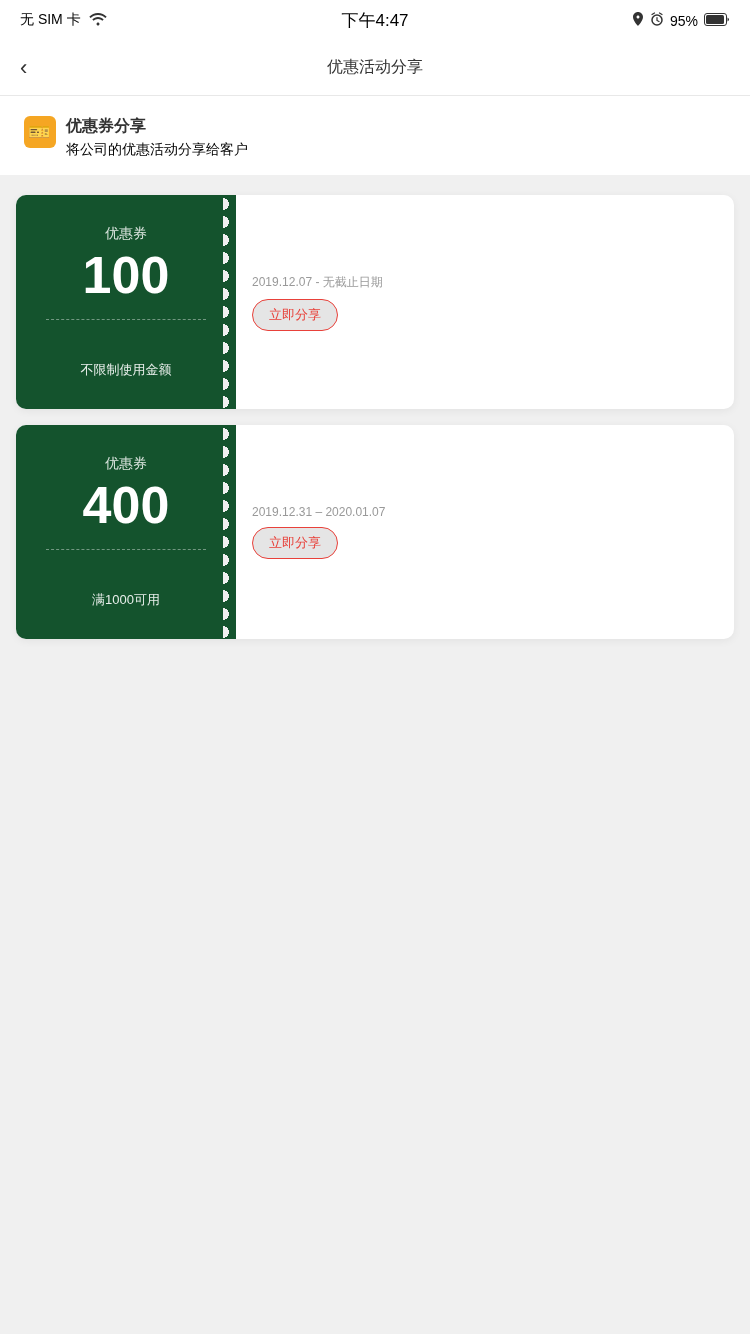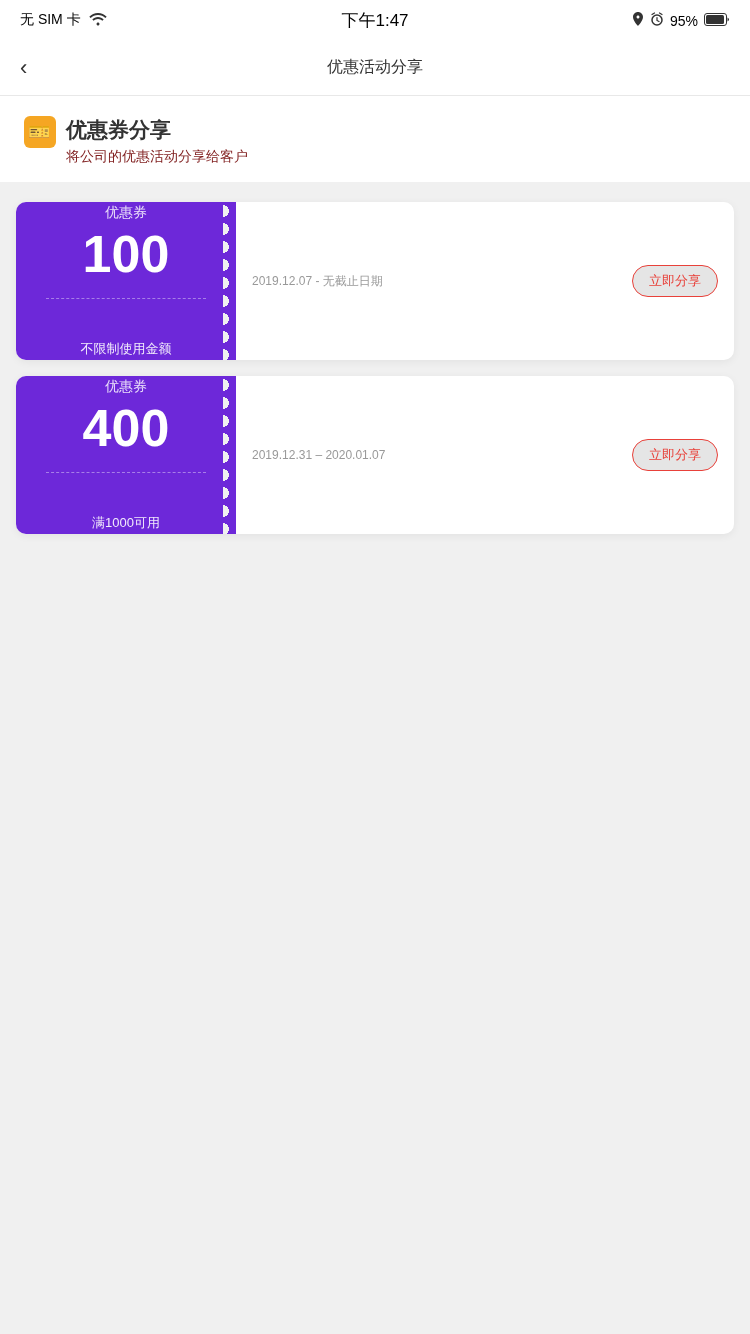--- a/index.html
+++ b/index.html
@@ -83,28 +83,28 @@
       height: 32px;
       background: #f5a623;
       border-radius: 6px;
       display: flex;
       align-items: center;
       justify-content: center;
       flex-shrink: 0;
       font-size: 18px;
     }
     .section-text h3 {
-      font-size: 21px;
+      font-size: 16px;
       font-weight: 600;
       color: #333;
       margin-bottom: 4px;
     }
     .section-text p {
       font-size: 14px;
-      color: #7f1d1d;
+      color: #000000;
     }
 
     
     .coupon-list {
       background: #f0f0f0;
       padding: 20px 16px;
       display: flex;
       flex-direction: column;
       gap: 16px;
     }
@@ -113,24 +113,24 @@
     .coupon-card {
       background: #fff;
       border-radius: 10px;
       overflow: hidden;
       display: flex;
       box-shadow: 0 2px 8px rgba(0,0,0,0.06);
     }
 
     
     .coupon-left {
-      background: #6d28d9;
+      background: #14532d;
       width: 220px;
       flex-shrink: 0;
-      padding: 2px 10px;
+      padding: 30px 10px;
       display: flex;
       flex-direction: column;
       align-items: center;
       justify-content: center;
       position: relative;
     }
 
     
     .coupon-left::after {
       content: '';
@@ -187,23 +187,24 @@
       justify-content: center;
       gap: 12px;
     }
     .coupon-title {
       font-size: 26px;
       font-weight: 700;
       color: #222;
     }
     .coupon-meta {
       display: flex;
-      align-items: center;
+      align-items: flex-start;
       justify-content: space-between;
       gap: 8px;
+      flex-direction: column;
     }
     .coupon-date {
       font-size: 12px;
       color: #999;
       flex: 1;
     }
     .share-btn {
       border: 1.5px solid #e8413a;
       color: #e8413a;
       background: #e5e5e5;
@@ -229,21 +230,21 @@
   <div class="status-left">
     <span>无 SIM 卡</span>
     <span>
       <svg width="18" height="14" viewBox="0 0 18 14" fill="none">
         <path d="M9 10.5C9.83 10.5 10.5 11.17 10.5 12C10.5 12.83 9.83 13.5 9 13.5C8.17 13.5 7.5 12.83 7.5 12C7.5 11.17 8.17 10.5 9 10.5Z" fill="#333"></path>
         <path d="M9 7C10.7 7 12.2 7.7 13.3 8.8L14.7 7.4C13.2 5.9 11.2 5 9 5C6.8 5 4.8 5.9 3.3 7.4L4.7 8.8C5.8 7.7 7.3 7 9 7Z" fill="#333"></path>
         <path d="M9 3C11.9 3 14.5 4.2 16.3 6.1L17.7 4.7C15.5 2.4 12.4 1 9 1C5.6 1 2.5 2.4 0.3 4.7L1.7 6.1C3.5 4.2 6.1 3 9 3Z" fill="#333"></path>
       </svg>
     </span>
   </div>
-  <div class="status-center">下午1:47</div>
+  <div class="status-center">下午4:47</div>
   <div class="status-right">
     <span>
       <svg width="12" height="14" viewBox="0 0 12 14" fill="none">
         <path d="M6 0C3.24 0 1 2.24 1 5C1 8.75 6 14 6 14C6 14 11 8.75 11 5C11 2.24 8.76 0 6 0ZM6 6.5C5.17 6.5 4.5 5.83 4.5 5C4.5 4.17 5.17 3.5 6 3.5C6.83 3.5 7.5 4.17 7.5 5C7.5 5.83 6.83 6.5 6 6.5Z" fill="#333"></path>
       </svg>
     </span>
     <span>
       <svg width="14" height="14" viewBox="0 0 14 14" fill="none">
         <circle cx="7" cy="8" r="5" stroke="#333" stroke-width="1.5" fill="none"></circle>
         <path d="M7 5.5V8.5L9 9.5" stroke="#333" stroke-width="1.2" stroke-linecap="round"></path>

